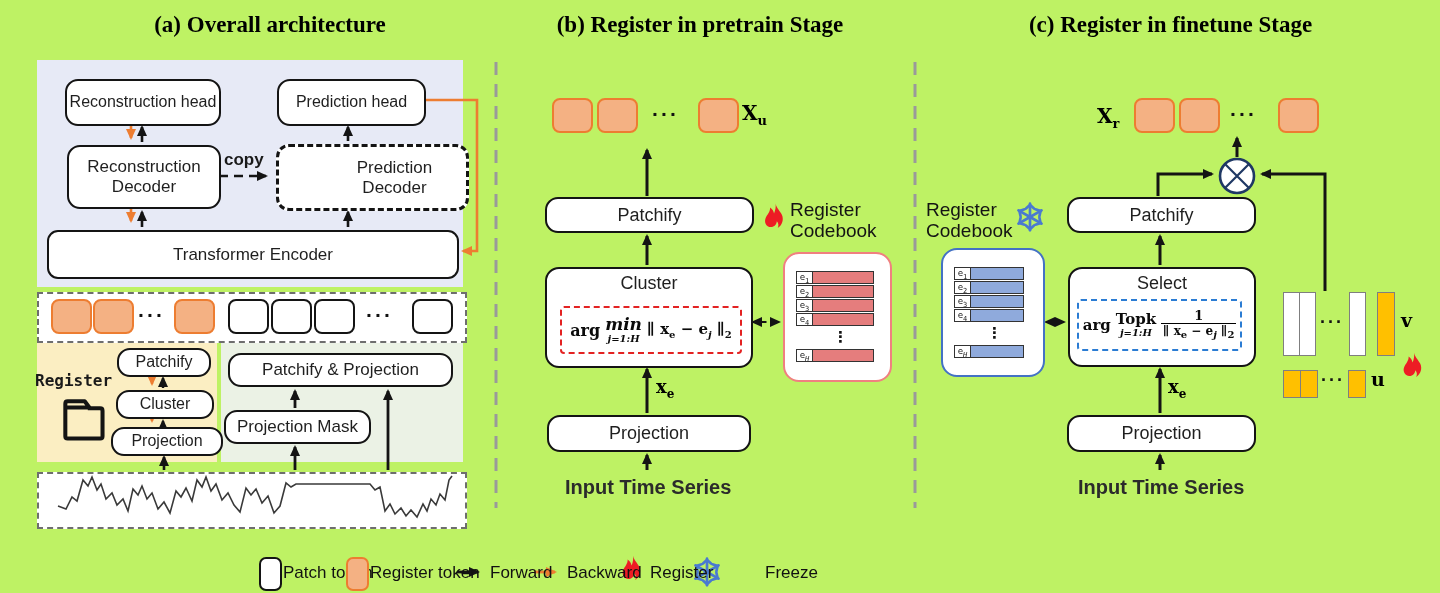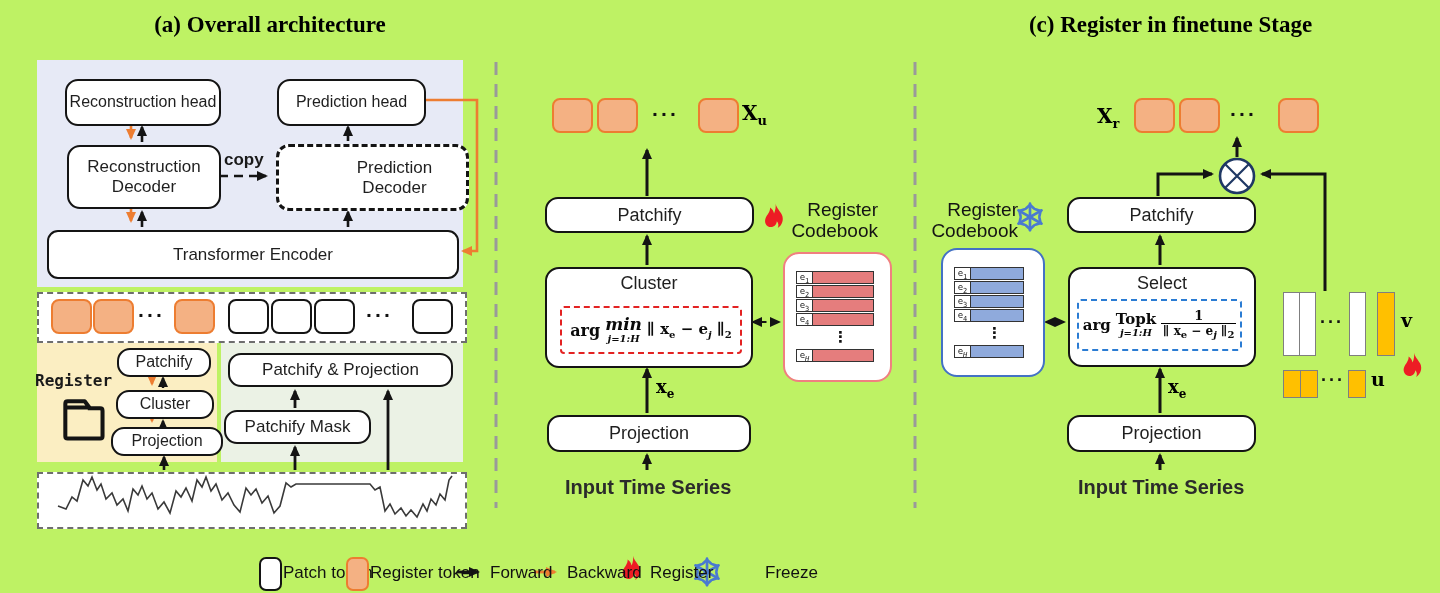--- a/index.html
+++ b/index.html
@@ -36,28 +36,29 @@
   .frm .norm{font-size:15px;white-space:pre;}
   .frm .norm sub{font-size:10px;}
   .frm .frac{display:inline-flex;flex-direction:column;align-items:center;line-height:1.1;}
   .frm .frac .den{border-top:1.5px solid #000;padding:1px 2px 0 2px;}
   .dashbox{position:absolute;z-index:10;border-radius:4px;}
   .legend-label{position:absolute;z-index:10;font-size:17px;font-weight:500;color:#111;}
   .small-note{font-size:17px;font-weight:600;}
   .vec{position:absolute;z-index:10;border:1.6px solid #7f7f7f;background:#fff;}
   .vec.yellow{background:#ffc000;}
   .input-label{position:absolute;z-index:10;font-size:20px;font-weight:600;color:#2b2b2b;}
-  .cbk-label{position:absolute;z-index:10;text-align:right;font-size:19px;font-weight:500;line-height:1.12;color:#141414;}
+  .cbk-label{position:absolute;z-index:10;text-align:left;font-size:19px;font-weight:500;line-height:1.12;color:#141414;}
 </style>
 </head>
 <body>
 
 <div class="canvas">
 
   <div class="title" style="left:120px;top:12px;width:300px;">(a) Overall architecture</div>
+  <div class="title" style="left:540px;top:12px;width:320px;">(b) Register in pretrain Stage</div>
   <div class="title" style="left:1008px;top:12px;width:325px;">(c) Register in finetune Stage</div>
 
   <div class="panel-bg" style="left:37px;top:60px;width:426px;height:227px;background:#e7eaf6;"></div>
   <div class="dashed-row" style="left:37px;top:292px;width:426px;height:47px;"></div>
   <div class="panel-bg" style="left:37px;top:343px;width:180px;height:119px;background:#fbeec2;"></div>
   <div class="panel-bg" style="left:221px;top:343px;width:242px;height:119px;background:#ebf2e5;"></div>
   <div class="dashed-row" style="left:37px;top:472px;width:426px;height:53px;background:#fff;"></div>
 
   <svg class="overlay" width="1440" height="593" viewBox="0 0 1440 593">
     <defs>
@@ -178,21 +179,21 @@
   <div class="box" style="left:116px;top:390px;width:94px;height:25px;">
       <span>Cluster</span>
     </div>
   <div class="box" style="left:111px;top:427px;width:108px;height:25px;">
       <span>Projection</span>
     </div>
   <div class="box" style="left:228px;top:353px;width:221px;height:30px;font-size:17px;">
       <span>Patchify &amp; Projection</span>
     </div>
   <div class="box" style="left:224px;top:410px;width:143px;height:30px;font-size:17px;">
-      <span>Patchify Mask</span>
+      <span>Projection Mask</span>
     </div>
 
   <div class="tok orange" style="left:552px;top:98px;"></div>
   <div class="tok orange" style="left:597px;top:98px;"></div>
   <div class="dots" style="left:652px;top:102px;">···</div>
   <div class="tok orange" style="left:698px;top:98px;"></div>
   <div class="vlabel" style="left:742px;top:101px;font-size:20px;"><span>X</span><sub style="font-size:13px;">u</sub></div>
 
   <div class="box bold" style="left:545px;top:197px;width:205px;height:32px;font-size:18px;">
       <span>Patchify</span>

